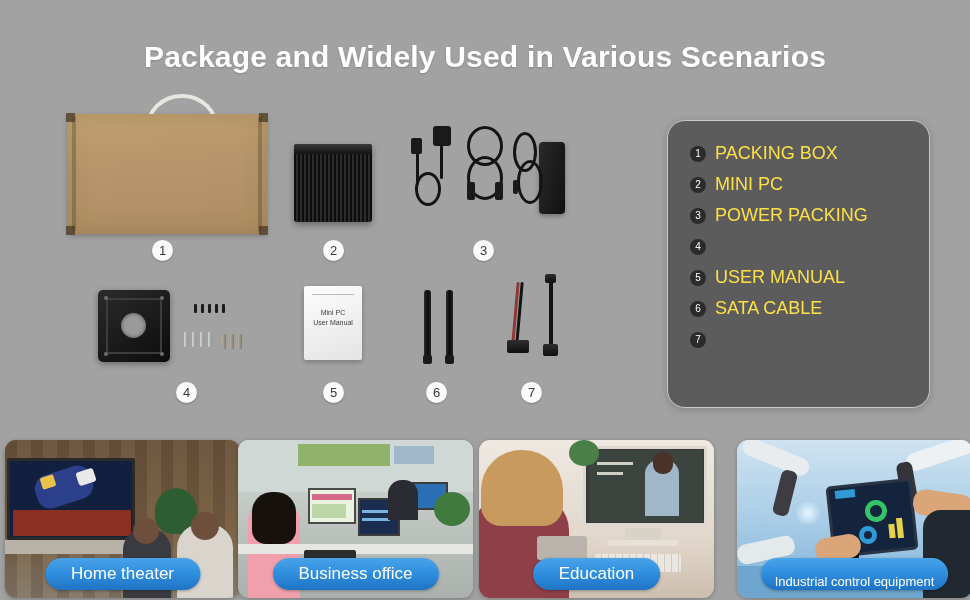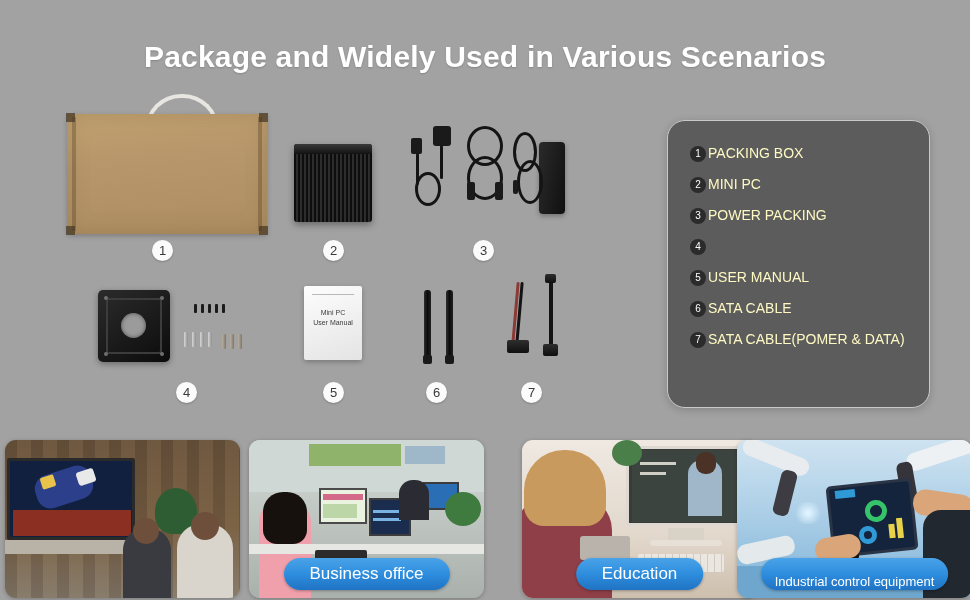--- a/index.html
+++ b/index.html
@@ -174,23 +174,23 @@
     margin-bottom: 14px;
   }
   .legend-num {
     flex: 0 0 auto;
     width: 16px; height: 16px; border-radius: 50%;
     background: #2b2b2b; color: #fff;
     font-size: 10px; line-height: 16px; text-align: center;
     margin-top: 1px;
   }
   .legend-label {
-    margin-left: 2px;
-    font-size: 14px;
-    color: #fef9c3;
+    margin-left: 9px;
+    font-size: 18px;
+    color: #fde047;
     line-height: 16px;
     white-space: pre-line;
   }
 
   
   .scenes { position: absolute; left: 0; top: 440px; width: 970px; height: 160px; }
   .scene {
     position: absolute; top: 0;
     width: 235px; height: 158px;
     border-radius: 11px;
@@ -341,21 +341,20 @@
   <div class="legend-row">
     <div class="legend-num">5</div>
     <div class="legend-label">USER MANUAL</div>
   </div>
   <div class="legend-row">
     <div class="legend-num">6</div>
     <div class="legend-label">SATA CABLE</div>
   </div>
   <div class="legend-row">
     <div class="legend-num">7</div>
-    <div class="legend-label">SATA CABLE(POMER &amp; DATA)</div>
   </div>
 </div>
 
 <div class="scenes">
 
   <div class="scene" style="left:5px;">
     <div class="scene-art" style="background:linear-gradient(180deg,#6d5741 0%,#7d6447 55%,#8c8376 100%);">
       <div class="r" style="left:0;top:0;width:100%;height:100%;
            background:repeating-linear-gradient(90deg, rgba(60,42,26,.25) 0 12px, rgba(120,95,62,.18) 12px 26px);"></div>
       <div class="r" style="left:2px;top:18px;width:128px;height:82px;background:#11203f;border:3px solid #2a2a2a;border-radius:2px;"></div>
@@ -363,23 +362,24 @@
       <div class="r" style="left:30px;top:30px;width:58px;height:34px;background:#2b3f8a;border-radius:14px;transform:rotate(-18deg);"></div>
       <div class="r" style="left:36px;top:36px;width:14px;height:12px;background:#e8c24a;border-radius:2px;transform:rotate(-18deg);"></div>
       <div class="r" style="left:72px;top:30px;width:18px;height:14px;background:#e9e9e9;border-radius:3px;transform:rotate(-18deg);"></div>
       <div class="r" style="left:0;top:100px;width:160px;height:14px;background:#b9b2a6;"></div>
       <div class="r" style="left:150px;top:48px;width:42px;height:46px;background:#2f5d33;border-radius:50% 50% 40% 40%;"></div>
       <div class="r" style="left:118px;top:88px;width:48px;height:70px;background:#3a3b40;border-radius:22px 22px 0 0;"></div>
       <div class="r" style="left:128px;top:78px;width:26px;height:26px;background:#6d4f3c;border-radius:50%;"></div>
       <div class="r" style="left:172px;top:84px;width:56px;height:74px;background:#d9d5cd;border-radius:24px 24px 0 0;"></div>
       <div class="r" style="left:186px;top:72px;width:28px;height:28px;background:#6d4f3c;border-radius:50%;"></div>
     </div>
-  </div>
-
-  <div class="scene" style="left:249px;">
+    <div class="pill">Home theater</div>
+  </div>
+
+  <div class="scene" style="left:238px;">
     <div class="scene-art" style="background:linear-gradient(180deg,#d6dbd8 0%,#c3cac6 40%,#aab1ad 100%);">
       <div class="r" style="left:0;top:0;width:100%;height:52px;background:#cfd8d4;"></div>
       <div class="r" style="left:60px;top:4px;width:92px;height:22px;background:#8fb36b;"></div>
       <div class="r" style="left:156px;top:6px;width:40px;height:18px;background:#9fb8c9;"></div>
       <div class="r" style="left:70px;top:48px;width:48px;height:36px;background:#e9f3e0;border:2px solid #4a4a4a;"></div>
       <div class="r" style="left:74px;top:54px;width:40px;height:6px;background:#d36a8a;"></div>
       <div class="r" style="left:74px;top:64px;width:34px;height:14px;background:#bcd6a8;"></div>
       <div class="r" style="left:120px;top:58px;width:42px;height:38px;background:#1b2d4e;border:2px solid #3c3c3c;"></div>
       <div class="r" style="left:124px;top:70px;width:34px;height:3px;background:#79b3e4;"></div>
       <div class="r" style="left:124px;top:78px;width:28px;height:3px;background:#79b3e4;"></div>
@@ -387,21 +387,21 @@
       <div class="r" style="left:10px;top:62px;width:52px;height:96px;background:#f0a0ab;border-radius:20px 20px 0 0;"></div>
       <div class="r" style="left:14px;top:52px;width:44px;height:52px;background:#17110e;border-radius:20px 20px 14px 14px;"></div>
       <div class="r" style="left:150px;top:40px;width:30px;height:40px;background:#2b2b33;border-radius:14px 14px 0 0;"></div>
       <div class="r" style="left:0;top:104px;width:235px;height:10px;background:#e6e6e2;"></div>
       <div class="r" style="left:66px;top:110px;width:52px;height:12px;background:#2c2c2c;border-radius:2px;"></div>
       <div class="r" style="left:196px;top:52px;width:36px;height:34px;background:#3f7a3f;border-radius:50%;"></div>
     </div>
     <div class="pill">Business office</div>
   </div>
 
-  <div class="scene" style="left:522px;">
+  <div class="scene" style="left:479px;">
     <div class="scene-art" style="background:linear-gradient(180deg,#efe9e2 0%,#e2d8cc 60%,#cdbfae 100%);">
       <div class="r" style="left:104px;top:6px;width:124px;height:80px;background:#3a3a38;border:3px solid #ddd9d2;border-radius:3px;"></div>
       <div class="r" style="left:110px;top:10px;width:114px;height:72px;background:#3c4440;"></div>
       <div class="r" style="left:166px;top:20px;width:34px;height:56px;background:#9fb7c9;border-radius:14px 14px 0 0;"></div>
       <div class="r" style="left:174px;top:12px;width:20px;height:22px;background:#4a3326;border-radius:9px;"></div>
       <div class="r" style="left:118px;top:22px;width:36px;height:3px;background:#cfcfc6;"></div>
       <div class="r" style="left:118px;top:32px;width:26px;height:3px;background:#cfcfc6;"></div>
       <div class="r" style="left:146px;top:88px;width:36px;height:14px;background:#d9d2c7;"></div>
       <div class="r" style="left:128px;top:100px;width:72px;height:6px;background:#e6e0d6;border-radius:3px;"></div>
       <div class="r" style="left:-6px;top:56px;width:96px;height:102px;background:#8e3f48;border-radius:34px 34px 0 0;"></div>

